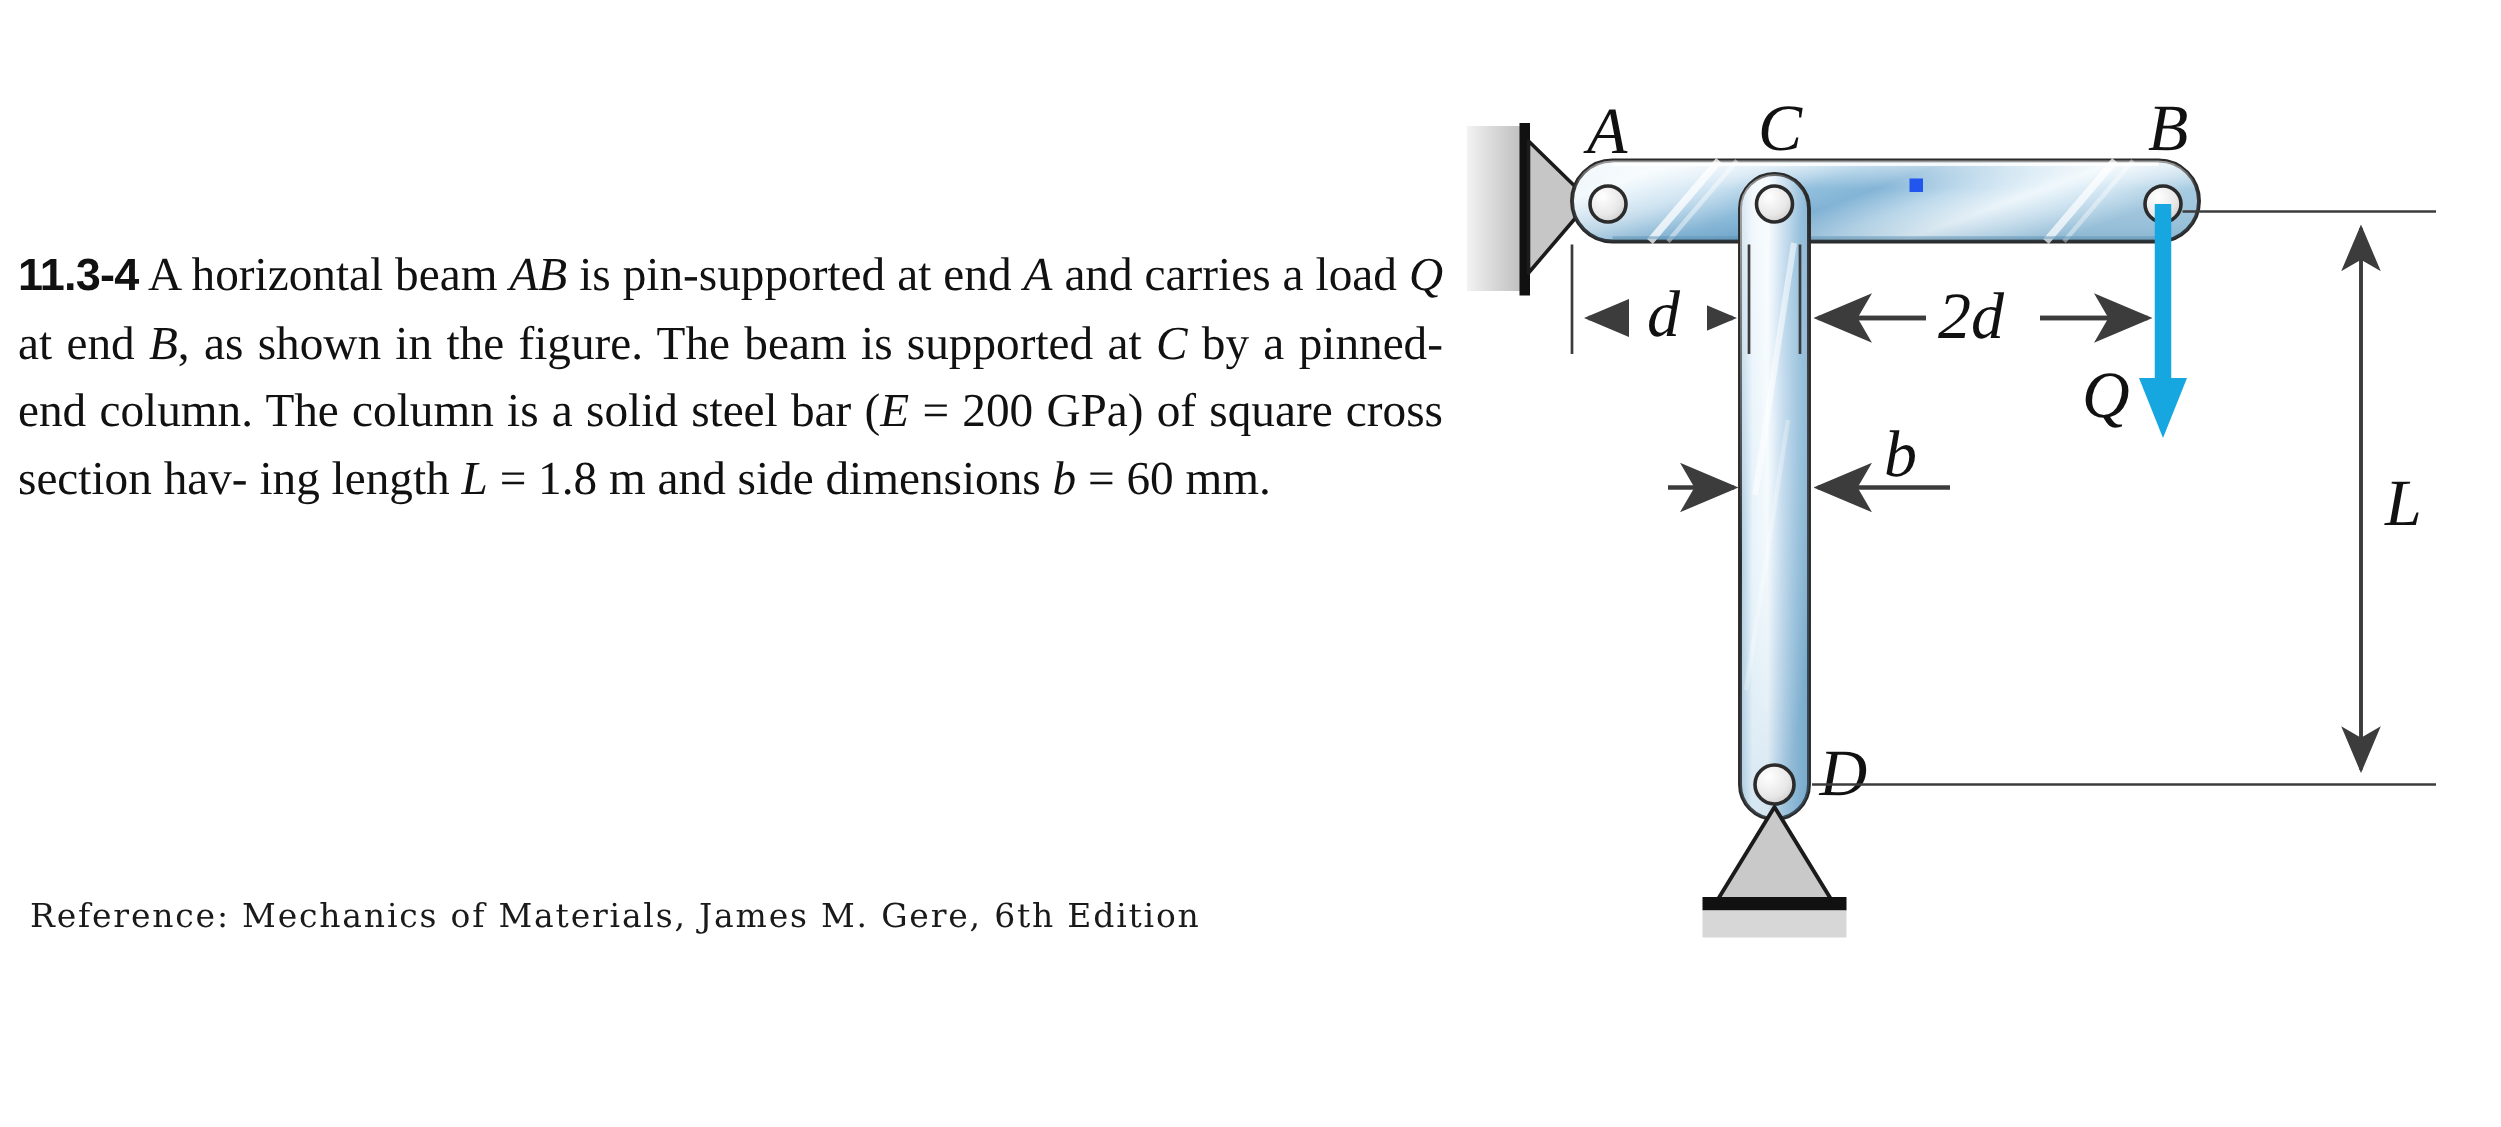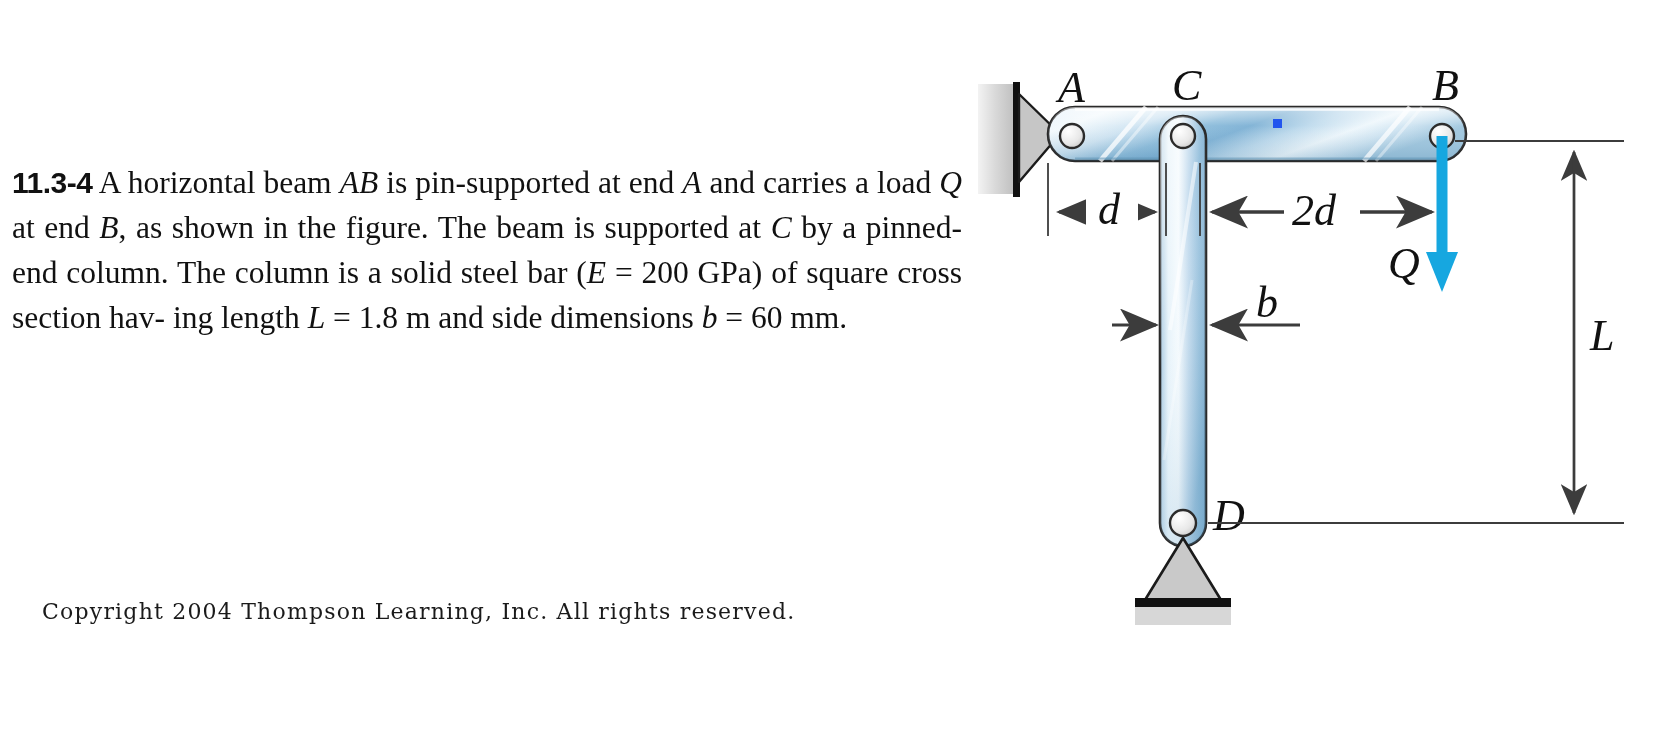--- a/index.html
+++ b/index.html
@@ -41,21 +41,21 @@
       <span class="pnum">11.3-4</span>
       A horizontal beam <span class="it">AB</span> is pin-supported at end <span class="it">A</span> and
       carries a load <span class="it">Q</span> at end <span class="it">B</span>, as shown in the figure. The beam
       is supported at <span class="it">C</span> by a pinned-end column. The column is a
       solid steel bar (<span class="it">E</span> = 200 GPa) of square cross section hav-
       ing length <span class="it">L</span> = 1.8 m and side dimensions <span class="it">b</span> = 60 mm.
     </p>
   </div>
 
   <div class="credit">
-    <span class="l2">Copyright 2004 Thompson Learning, Inc. All rights reserved.</span>
+    <span>Reference:  Mechanics of Materials, James M. Gere, 6th Edition</span>
   </div>
 
   <div id="figure">
   <svg width="707" height="620" viewBox="0 0 707 620" xmlns="http://www.w3.org/2000/svg">
     <defs>
 
       <linearGradient id="beamGrad" x1="0" y1="0" x2="1" y2="0.35">
         <stop offset="0.00" stop-color="#cfe3f1"></stop>
         <stop offset="0.06" stop-color="#eaf4fb"></stop>
         <stop offset="0.15" stop-color="#f4fafd"></stop>

